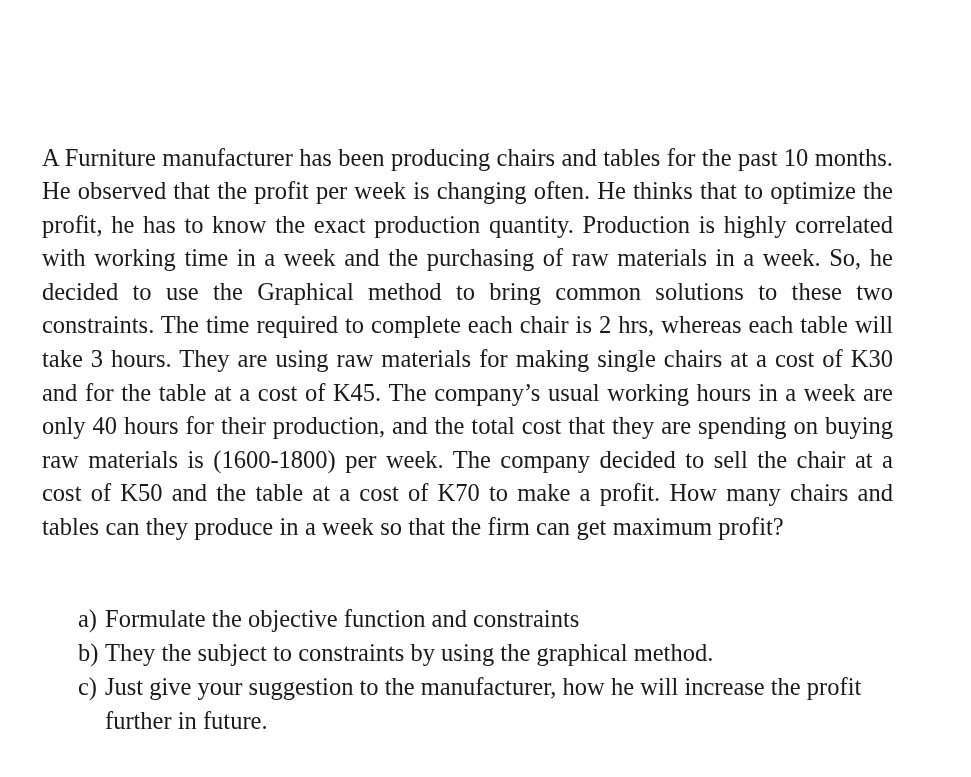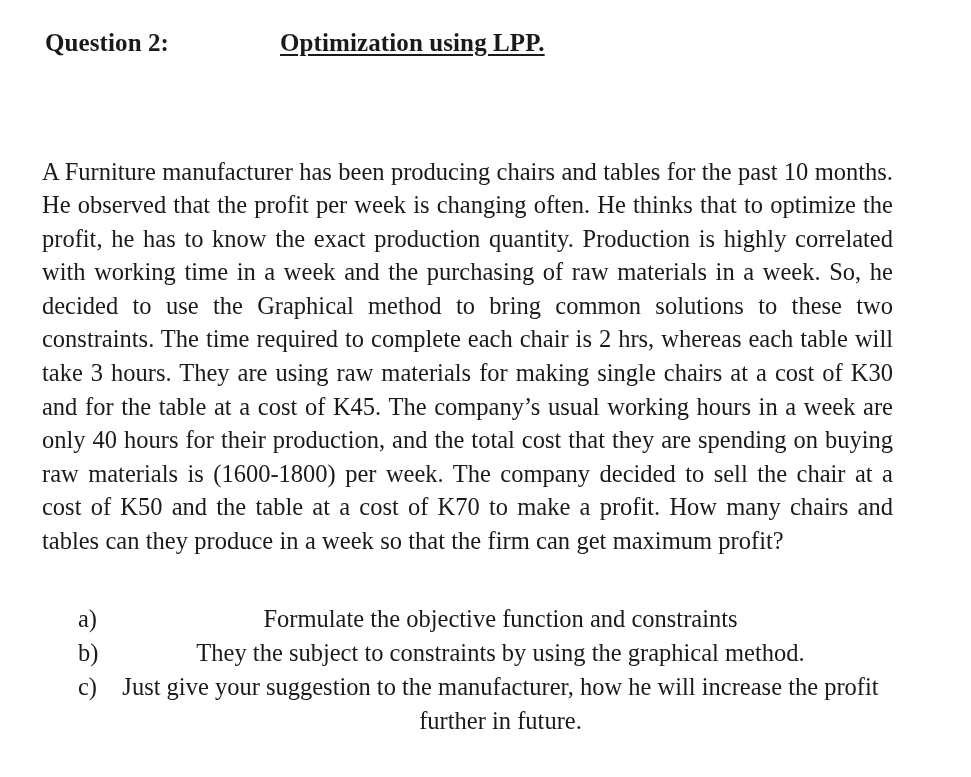--- a/index.html
+++ b/index.html
@@ -46,21 +46,21 @@
     text-underline-offset: 3px;
     text-decoration-thickness: 2px;
     margin-left: 111px;
     letter-spacing: 0.1px;
   }
 
   
   .body-paragraph {
     position: absolute;
     left: 42px;
-    top: 130px;
+    top: 116px;
     width: 851px;
     font-size: 24.5px;
     line-height: 33.6px;
     text-align: justify;
     text-justify: inter-word;
     word-spacing: 0.2px;
     hyphens: none;
     font-family: Liberation Serif, serif;
   }
 
@@ -78,32 +78,28 @@
     align-items: flex-start;
     margin-bottom: 0px;
   }
   .sub-marker {
     flex: 0 0 auto;
     width: 27px;
     text-align: left;
   }
   .sub-text {
     flex: 1 1 auto;
-    text-align: center;
+    text-align: left;
   }
 </style>
 </head>
 <body>
 
 <div class="page">
 
-  <div class="question-header">
-    <span class="question-label">Question 2:</span>
-    <span class="question-title">Optimization using LPP.</span>
-  </div>
 
   <p class="body-paragraph">A Furniture manufacturer has been producing chairs and tables for the past 10 months. He observed that the profit per week is changing often.  He thinks that to optimize the profit, he has to know the exact production quantity. Production is highly correlated with working time in a week and the purchasing of raw materials in a week. So, he decided to use the Graphical method to bring common solutions to these two constraints. The time required to complete each chair is 2 hrs, whereas each table will take 3 hours. They are using raw materials for making single chairs at a cost of K30 and for the table at a cost of K45. The company’s usual working hours in a week are only 40 hours for their production, and the total cost that they are spending on buying raw materials is (1600-1800) per week. The company decided to sell the chair at a cost of K50 and the table at a cost of K70 to make a profit. How many chairs and tables can they produce in a week so that the firm can get maximum profit?</p>
 
   <div class="sub-questions">
 
     <div class="sub-question">
       <span class="sub-marker">a)</span>
       <span class="sub-text">Formulate the objective function and constraints</span>
     </div>
 

